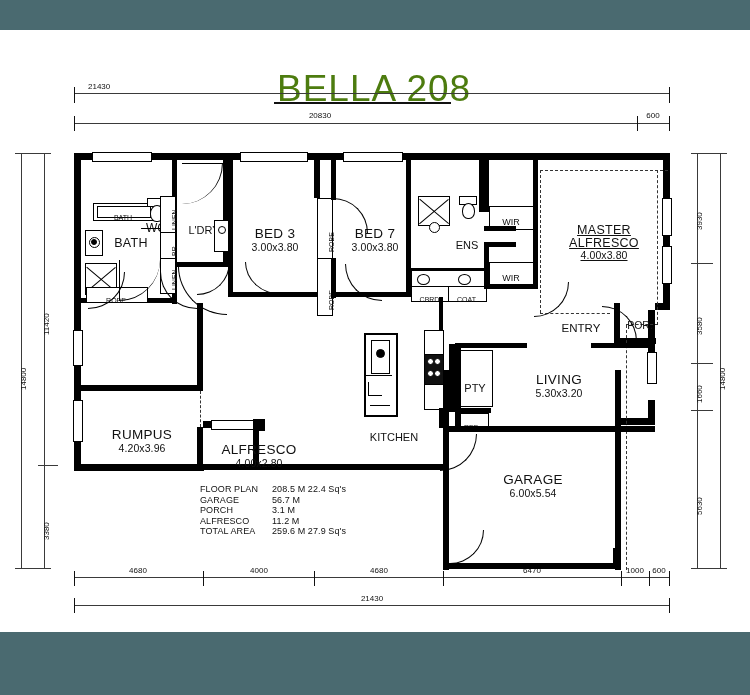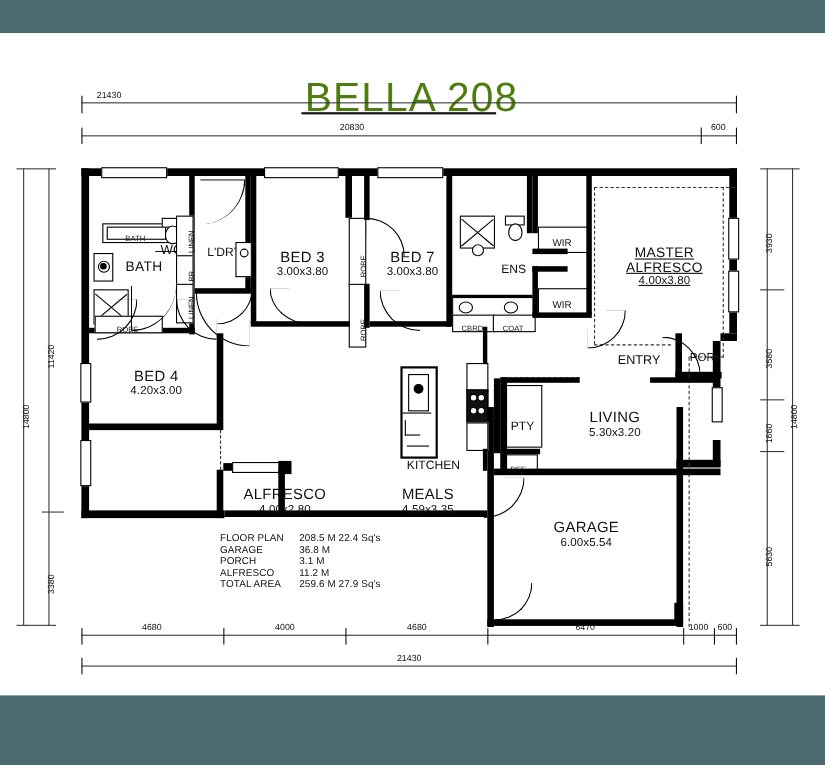--- a/index.html
+++ b/index.html
@@ -247,62 +247,58 @@
 
     <div class="rm" style="left:546px;top:194px;width:116px;line-height:1.05;text-decoration:underline;">
       <div class="n" style="font-size:12.5px;">MASTER</div>
       <div class="n" style="font-size:12.5px;">ALFRESCO</div>
       <div class="d">4.00x3.80</div>
     </div>
     <div class="door" style="left:534px;top:252px;width:34px;height:34px;border-top:none;border-left:none;border-radius:0 0 100% 0;"></div>
 
     <div class="w" style="left:81px;top:355px;width:119px;height:6px;"></div>
     <div class="w" style="left:197px;top:273px;width:6px;height:88px;"></div>
-    <div class="rm" style="left:84px;top:305px;width:116px;">
-      <div class="n">BED 4</div>
-      <div class="d">4.20x3.00</div>
-    </div>
     <div class="door" style="left:88px;top:242px;width:36px;height:36px;border-top:none;border-left:none;border-radius:0 0 100% 0;"></div>
     <div class="door" style="left:160px;top:242px;width:36px;height:36px;border-top:none;border-right:none;border-radius:0 0 0 100%;"></div>
+    <div class="rm" style="left:84px;top:398px;width:116px;">
+      <div class="n">RUMPUS</div>
+      <div class="d">4.20x3.96</div>
+    </div>
     <div class="dash-v" style="left:200px;top:361px;height:36px;"></div>
 
     <div class="w" style="left:197px;top:397px;width:6px;height:44px;"></div>
     <div class="w" style="left:203px;top:391px;width:56px;height:7px;"></div>
     <div class="hb" style="left:211px;top:390px;width:42px;height:8px;background:#fff;"></div>
     <div class="w" style="left:253px;top:389px;width:12px;height:12px;"></div>
     <div class="w" style="left:253px;top:397px;width:6px;height:42px;"></div>
     <div class="rm" style="left:204px;top:413px;width:110px;">
       <div class="n">ALFRESCO</div>
       <div class="d">4.00x2.80</div>
     </div>
 
 
     <div class="hb" style="left:364px;top:303px;width:30px;height:80px;border-width:2px;"></div>
     <div class="hb" style="left:371px;top:310px;width:17px;height:32px;"></div>
     <div class="circ" style="left:376px;top:319px;width:7px;height:7px;background:#000;"></div>
     <div class="tw" style="left:366px;top:345px;width:26px;height:1px;"></div>
     <div class="tw" style="left:368px;top:352px;width:1px;height:14px;"></div>
     <div class="tw" style="left:368px;top:365px;width:14px;height:1px;"></div>
     <div class="tw" style="left:370px;top:375px;width:20px;height:1px;"></div>
-    <div class="rm xs" style="left:356px;top:383px;width:76px;"><span class="n" style="font-size:11px;">KITCHEN</span></div>
+    <div class="rm xs" style="left:356px;top:397px;width:76px;"><span class="n" style="font-size:11px;">KITCHEN</span></div>
 
     <div class="hb" style="left:424px;top:300px;width:18px;height:24px;"></div>
     <div class="hb" style="left:424px;top:324px;width:18px;height:30px;background:#111;"></div>
     <div class="circ" style="left:427px;top:328px;width:5px;height:5px;background:#fff;"></div>
     <div class="circ" style="left:434px;top:328px;width:5px;height:5px;background:#fff;"></div>
     <div class="circ" style="left:427px;top:340px;width:5px;height:5px;background:#fff;"></div>
     <div class="circ" style="left:434px;top:340px;width:5px;height:5px;background:#fff;"></div>
     <div class="hb" style="left:424px;top:354px;width:18px;height:24px;"></div>
     <div class="w" style="left:439px;top:267px;width:4px;height:34px;"></div>
     <div class="w" style="left:439px;top:378px;width:4px;height:20px;"></div>
 
-    <div class="rm" style="left:340px;top:413px;width:98px;">
-      <div class="n">MEALS</div>
-      <div class="d">4.59x3.35</div>
-    </div>
 
     <div class="w" style="left:449px;top:314px;width:6px;height:68px;"></div>
     <div class="tw" style="left:455px;top:320px;width:1px;height:56px;"></div>
     <div class="tw" style="left:455px;top:320px;width:38px;height:1px;"></div>
     <div class="tw" style="left:492px;top:320px;width:1px;height:56px;"></div>
     <div class="tw" style="left:455px;top:376px;width:38px;height:1px;"></div>
     <div class="rm xs" style="left:453px;top:348px;width:44px;"><span class="n" style="font-size:11px;">PTY</span></div>
     <div class="w" style="left:455px;top:378px;width:36px;height:5px;"></div>
     <div class="hb" style="left:455px;top:383px;width:32px;height:16px;"></div>
     <div class="rm xxs" style="left:455px;top:386px;width:32px;"><span class="n">REF</span></div>
@@ -331,21 +327,21 @@
 
     <div id="areas" style="left:200px;top:454px;">
       <table>
         <tbody>
           <tr>
             <td class="k">FLOOR PLAN</td>
             <td class="v">208.5 M 22.4 Sq's</td>
           </tr>
           <tr>
             <td class="k">GARAGE</td>
-            <td class="v">36.8 M</td>
+            <td class="v">56.7 M</td>
           </tr>
           <tr>
             <td class="k">PORCH</td>
             <td class="v">3.1 M</td>
           </tr>
           <tr>
             <td class="k">ALFRESCO</td>
             <td class="v">11.2 M</td>
           </tr>
           <tr>

